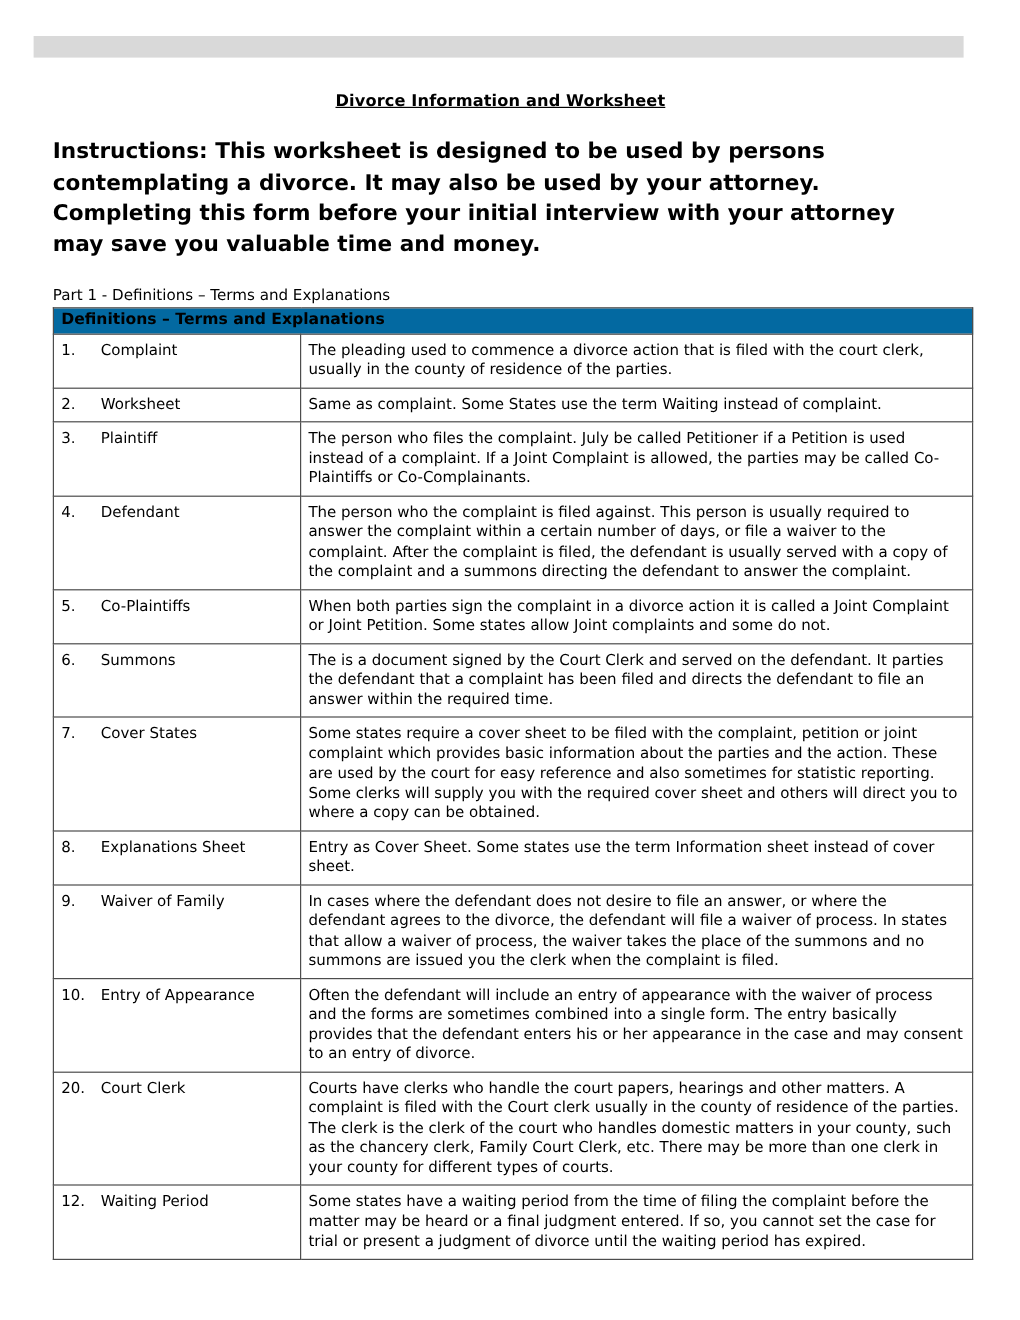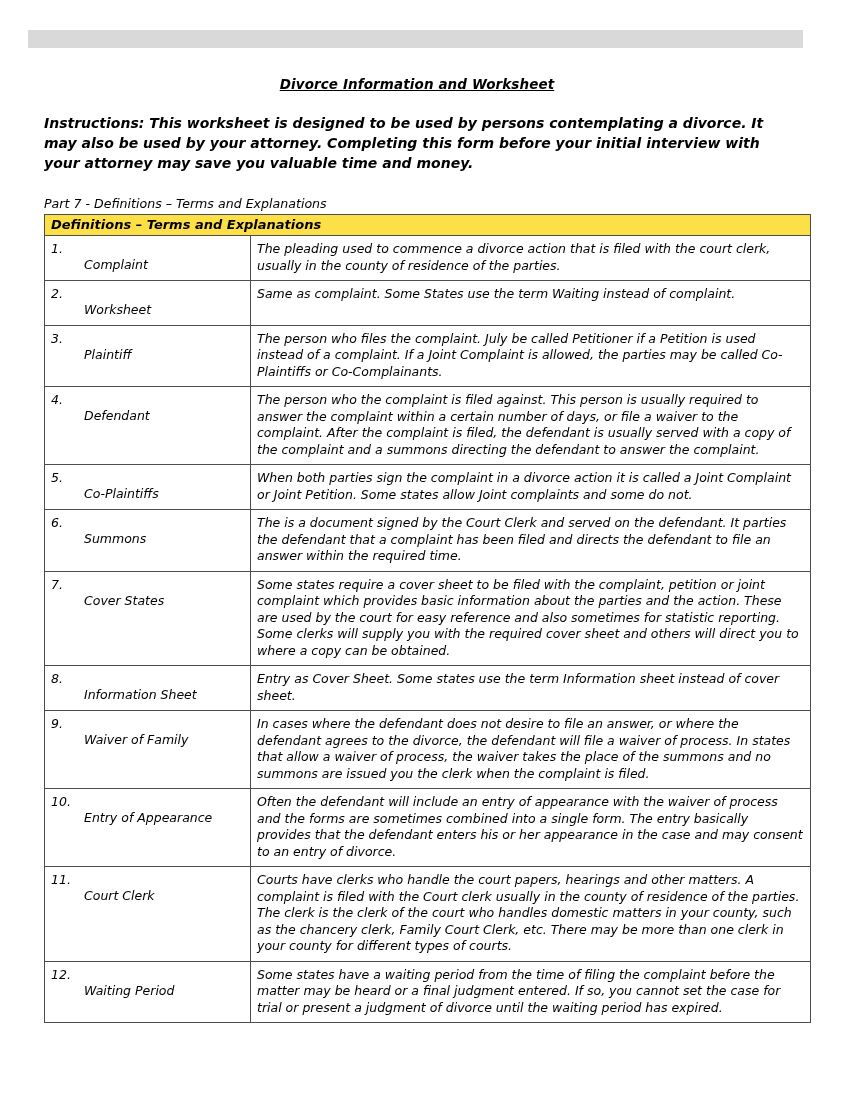--- a/index.html
+++ b/index.html
@@ -14,21 +14,20 @@
     font-family: "DejaVu Sans", sans-serif;
     color: #000000;
     -webkit-font-smoothing: antialiased;
   }
   .page {
     position: relative;
     width: 850px;
     height: 1100px;
     background: #ffffff;
     overflow: hidden;
-    font-style: italic;
   }
   
   .header-bar {
     position: absolute;
     left: 28px;
     top: 30px;
     width: 775px;
     height: 18px;
     background: #d9d9d9;
   }
@@ -41,21 +40,21 @@
   .doc-title {
     text-align: center;
     font-size: 13.5px;
     font-weight: bold;
     text-decoration: underline;
     letter-spacing: 0.1px;
     margin: 0 0 22px 0;
     padding-right: 20px;
   }
   .instructions {
-    font-size: 14px;
+    font-size: 18px;
     font-weight: bold;
     line-height: 1.42;
     margin: 0 0 22px 0;
     width: 750px;
   }
   .part-label {
     font-size: 12.6px;
     font-weight: normal;
     line-height: 1.2;
     margin: 0 0 3px 0;
@@ -92,50 +91,49 @@
     display: flex;
     align-items: flex-start;
   }
   .term-num {
     width: 33px;
     flex: 0 0 33px;
     white-space: nowrap;
   }
   .term-name {
     flex: 1 1 auto;
-    margin-top: 16px;
   }
   td.desc-cell {
     padding-left: 8px;
     padding-right: 6px;
   }
 </style>
 </head>
 <body>
 
 <div class="page">
 
   <div class="header-bar" style="background: rgb(217, 217, 217);"></div>
 
   <div class="content">
 
     <h1 class="doc-title">Divorce Information and Worksheet</h1>
 
     <p class="instructions">Instructions:  This worksheet is designed to be used by persons contemplating a divorce. It may also be used by your attorney. Completing this form before your initial interview with your attorney may save you valuable time and money.</p>
 
-    <p class="part-label">Part 7 - Definitions – Terms and Explanations</p>
+    <p class="part-label">Part 1 - Definitions – Terms and Explanations</p>
 
     <table class="defs">
       <colgroup>
         <col class="c-term">
         <col class="c-desc">
       </colgroup>
       <thead>
         <tr>
-          <th class="header-cell" colspan="2" style="background: #fde047;">Definitions – Terms and Explanations</th>
+          <th class="header-cell" colspan="2" style="background: #0369a1;">Definitions – Terms and Explanations</th>
         </tr>
       </thead>
       <tbody id="defs-body">
       <tr>
             <td class="term-cell">
               <div class="term-inner">
                 <span class="term-num">1.</span>
                 <span class="term-name">Complaint</span>
               </div>
             </td>
@@ -192,21 +190,21 @@
                 <span class="term-num">7.</span>
                 <span class="term-name">Cover States</span>
               </div>
             </td>
             <td class="desc-cell">Some states require a cover sheet to be filed with the complaint, petition or joint complaint which provides basic information about the parties and the action. These are used by the court for easy reference and also sometimes for statistic reporting.  Some clerks will supply you with the required cover sheet and others will direct you to where a copy can be obtained.</td>
           </tr>
           <tr>
             <td class="term-cell">
               <div class="term-inner">
                 <span class="term-num">8.</span>
-                <span class="term-name">Information Sheet</span>
+                <span class="term-name">Explanations Sheet</span>
               </div>
             </td>
             <td class="desc-cell">Entry as Cover Sheet. Some states use the term Information sheet instead of cover sheet.</td>
           </tr>
           <tr>
             <td class="term-cell">
               <div class="term-inner">
                 <span class="term-num">9.</span>
                 <span class="term-name">Waiver of Family</span>
               </div>
@@ -218,21 +216,21 @@
               <div class="term-inner">
                 <span class="term-num">10.</span>
                 <span class="term-name">Entry of Appearance</span>
               </div>
             </td>
             <td class="desc-cell">Often the defendant will include an entry of appearance with the waiver of process and the forms are sometimes combined into a single form.  The entry basically provides that the defendant enters his or her appearance in the case and may consent to an entry of divorce.</td>
           </tr>
           <tr>
             <td class="term-cell">
               <div class="term-inner">
-                <span class="term-num">11.</span>
+                <span class="term-num">20.</span>
                 <span class="term-name">Court Clerk</span>
               </div>
             </td>
             <td class="desc-cell">Courts have clerks who handle the court papers, hearings and other matters.  A complaint is filed with the Court clerk usually in the county of residence of the parties.  The clerk is the clerk of the court who handles domestic matters in your county, such as the chancery clerk, Family Court Clerk, etc.  There may be more than one clerk in your county for different types of courts.</td>
           </tr>
           <tr>
             <td class="term-cell">
               <div class="term-inner">
                 <span class="term-num">12.</span>
                 <span class="term-name">Waiting Period</span>

